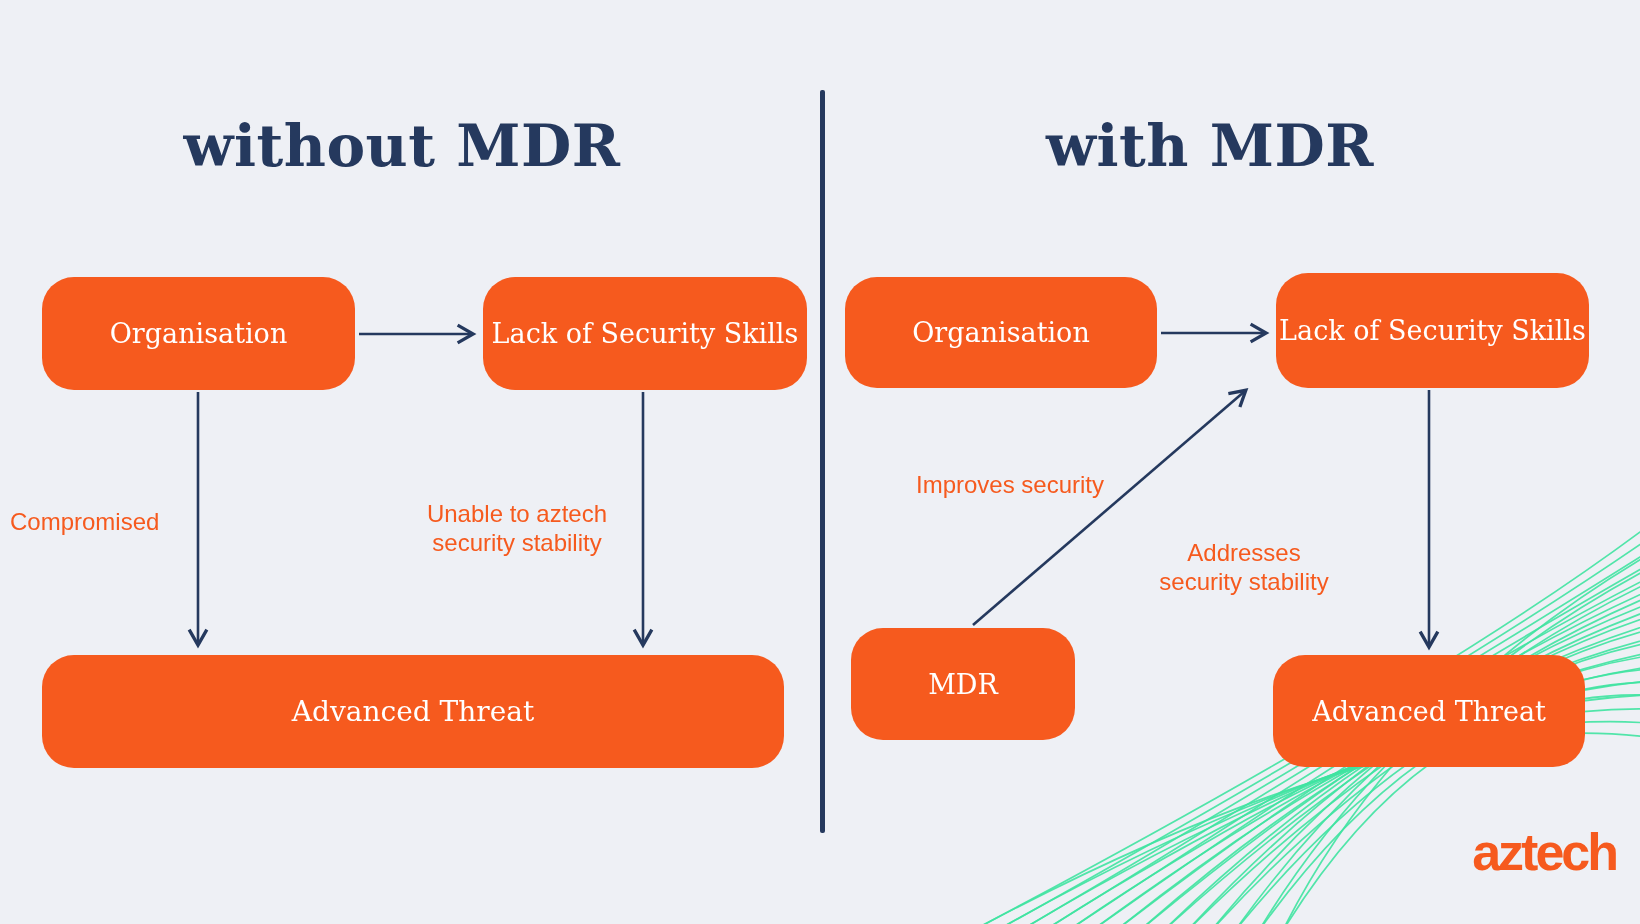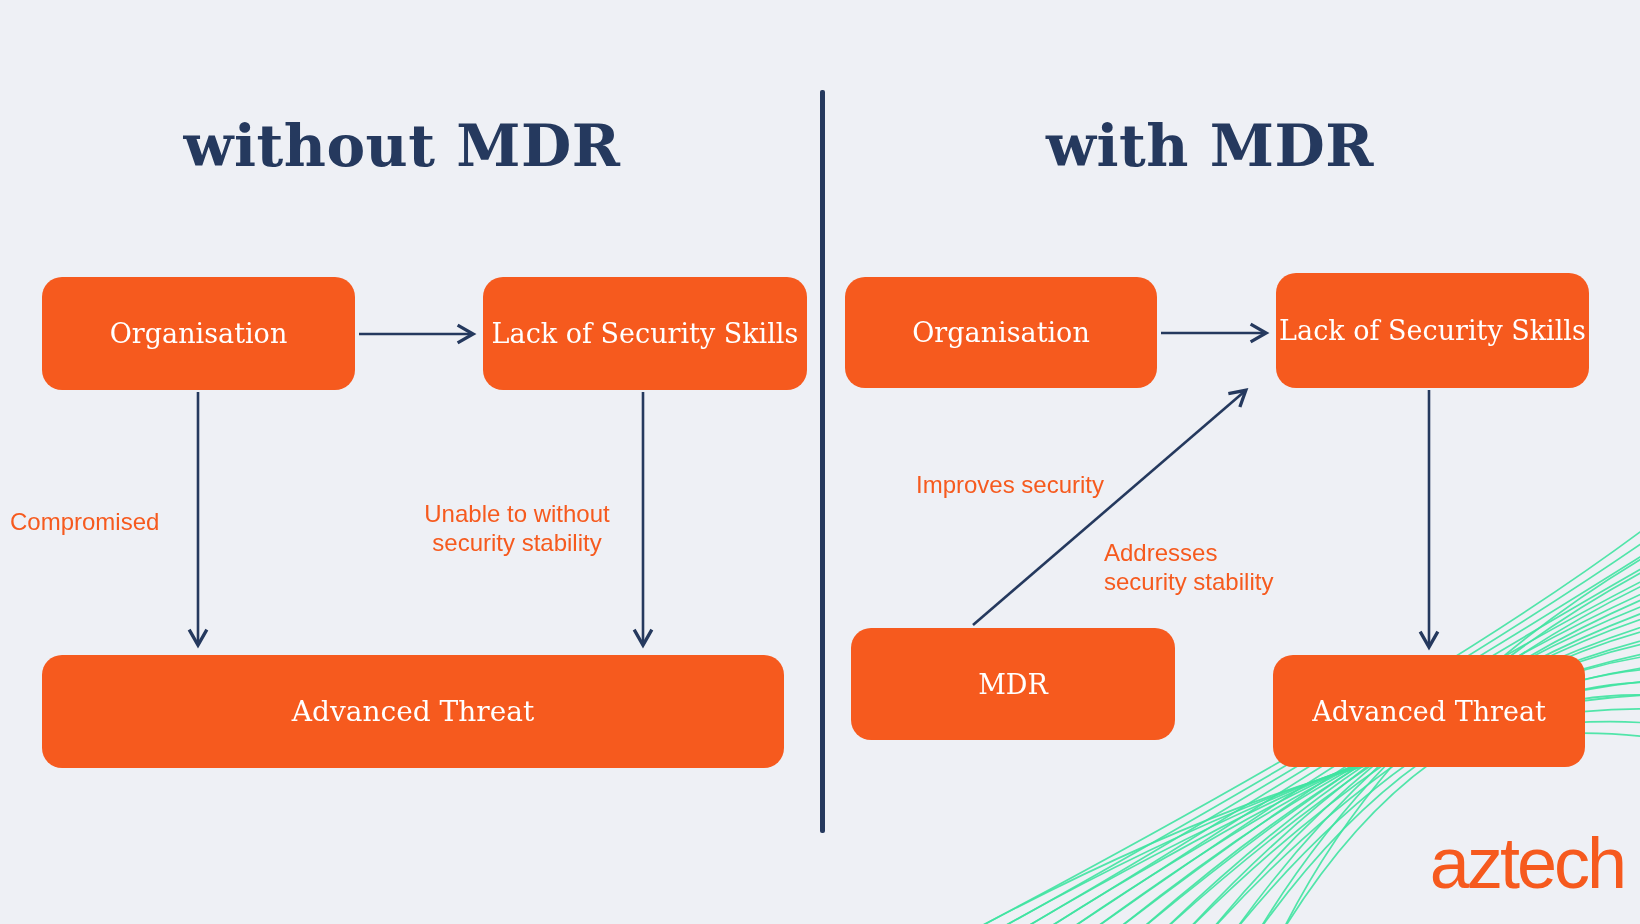--- a/index.html
+++ b/index.html
@@ -44,54 +44,54 @@
     letter-spacing: 0.5px;
     color: var(--navy);
     z-index: 3;
     margin-top: 20px;
   }
   .title-left  { left: 102px; }
   .title-right { left: 910px; }
   .node {
     position: absolute;
     background: var(--orange);
-    border-radius: 20px;
+    border-radius: 32px;
     display: flex; align-items: center; justify-content: center;
     color: var(--box_text);
     font-family: "DejaVu Serif", serif;
     font-size: 27px;
     white-space: nowrap;
     z-index: 3;
   }
   .node-org-left  { left: 42px;   top: 277px; width: 313px; height: 113px; }
   .node-lss-left  { left: 483px;  top: 277px; width: 324px; height: 113px; }
   .node-at-left   { left: 42px;   top: 655px; width: 742px; height: 113px; font-size: 28px; }
   .node-org-right { left: 845px;  top: 277px; width: 312px; height: 111px; }
   .node-lss-right { left: 1276px; top: 273px; width: 313px; height: 115px; }
-  .node-mdr       { left: 851px;  top: 628px; width: 324px; height: 112px; }
+  .node-mdr       { left: 851px;  top: 628px; width: 224px; height: 112px; }
   .node-at-right  { left: 1273px; top: 655px; width: 312px; height: 112px; }
   .edge-label {
     position: absolute;
     color: var(--orange);
     font-family: Liberation Sans, sans-serif;
     font-size: 24px;
     line-height: 29px;
     z-index: 3;
     white-space: nowrap;
   }
   .label-compromised { left: 10px;  top: 507px; text-align: center; }
   .label-unable      { left: 377px; top: 499px; width: 280px; text-align: center; }
   .label-improves    { left: 880px; top: 470px; width: 260px; text-align: center; }
-  .label-addresses   { left: 1104px; top: 538px; width: 280px; }
+  .label-addresses   { left: 1104px; top: 538px; width: 280px; text-align: center; }
   .logo {
     position: absolute;
-    right: 16px; top: 822px;
+    right: 24px; top: 822px;
     font-family: "Liberation Sans", sans-serif;
-    font-weight: normal;
-    font-size: 72px;
+    font-weight: bold;
+    font-size: 52px;
     letter-spacing: -3px;
     color: var(--orange);
     z-index: 3;
   }
 </style>
 </head>
 <body>
 
 <div class="canvas">
 
@@ -152,21 +152,21 @@
     <span>Lack of Security Skills</span>
   </div>
   <div class="node node-at-left">
     <span>Advanced Threat</span>
   </div>
 
   <div class="edge-label label-compromised">
     <span>Compromised</span>
   </div>
   <div class="edge-label label-unable">
-    <span style="display:block">Unable to without</span>
+    <span style="display:block">Unable to aztech</span>
     <span style="display:block">security stability</span>
   </div>
 
   <div class="node node-org-right">
     <span>Organisation</span>
   </div>
   <div class="node node-lss-right">
     <span>Lack of Security Skills</span>
   </div>
   <div class="node node-mdr">

